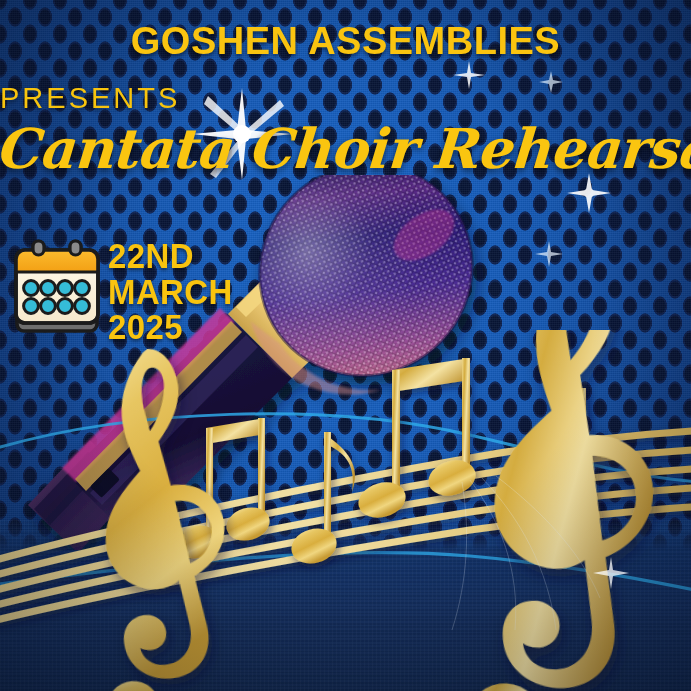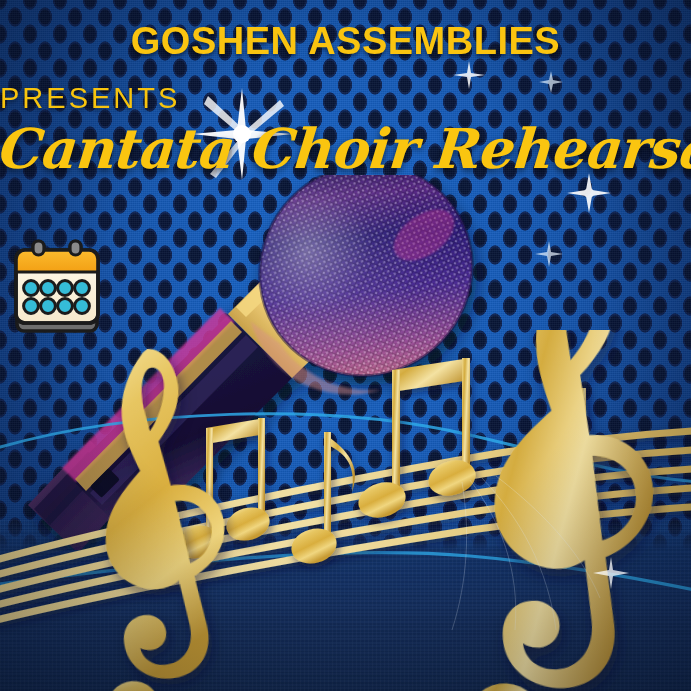--- a/index.html
+++ b/index.html
@@ -423,14 +423,19 @@
         <circle cx="57" cy="50" r="7.4"></circle>
         <circle cx="74" cy="50" r="7.4"></circle>
         <circle cx="23" cy="68" r="7.4"></circle>
         <circle cx="40" cy="68" r="7.4"></circle>
         <circle cx="57" cy="68" r="7.4"></circle>
         <circle cx="74" cy="68" r="7.4"></circle>
       </g>
     </svg>
   </div>
 
+  <div id="date-block">
+    <div>22ND</div>
+    <div>MARCH</div>
+    <div>2025</div>
+  </div>
 
 </div>
 
 </body></html>

